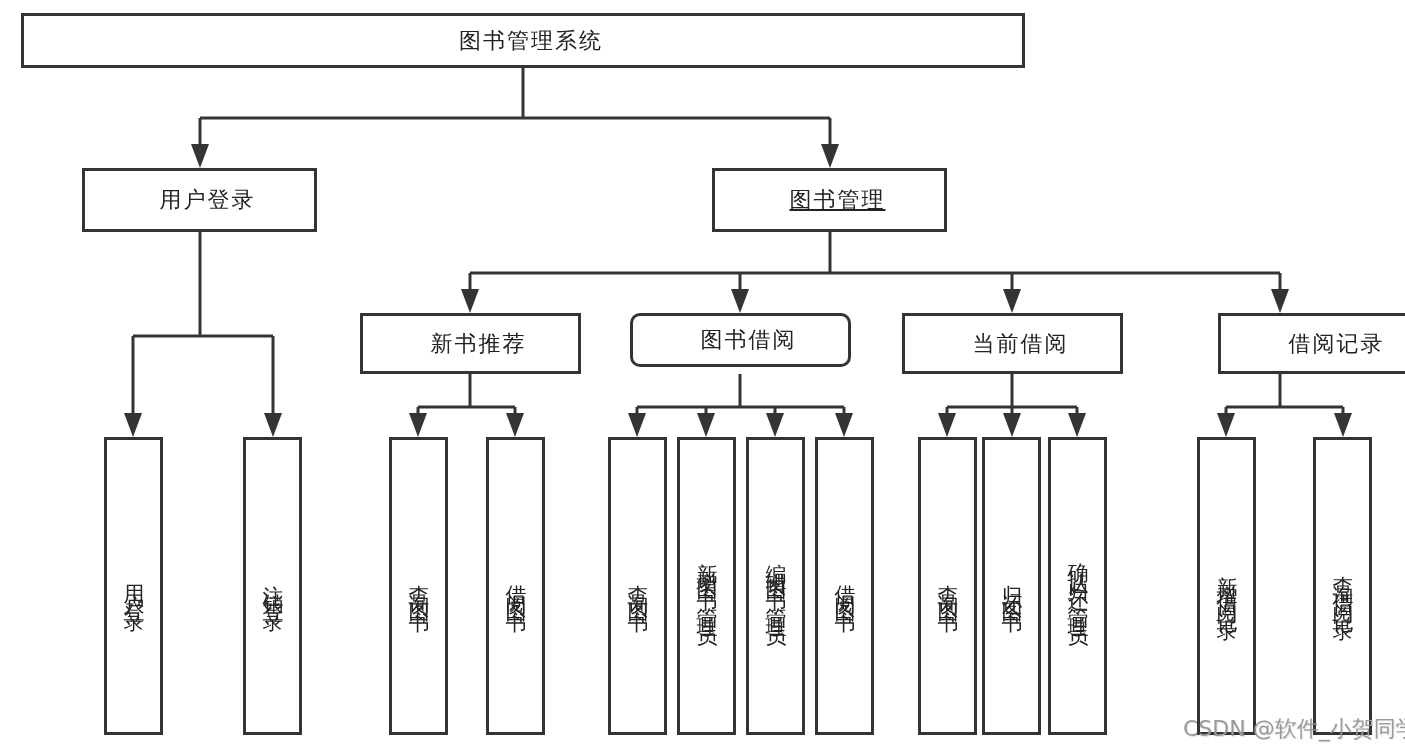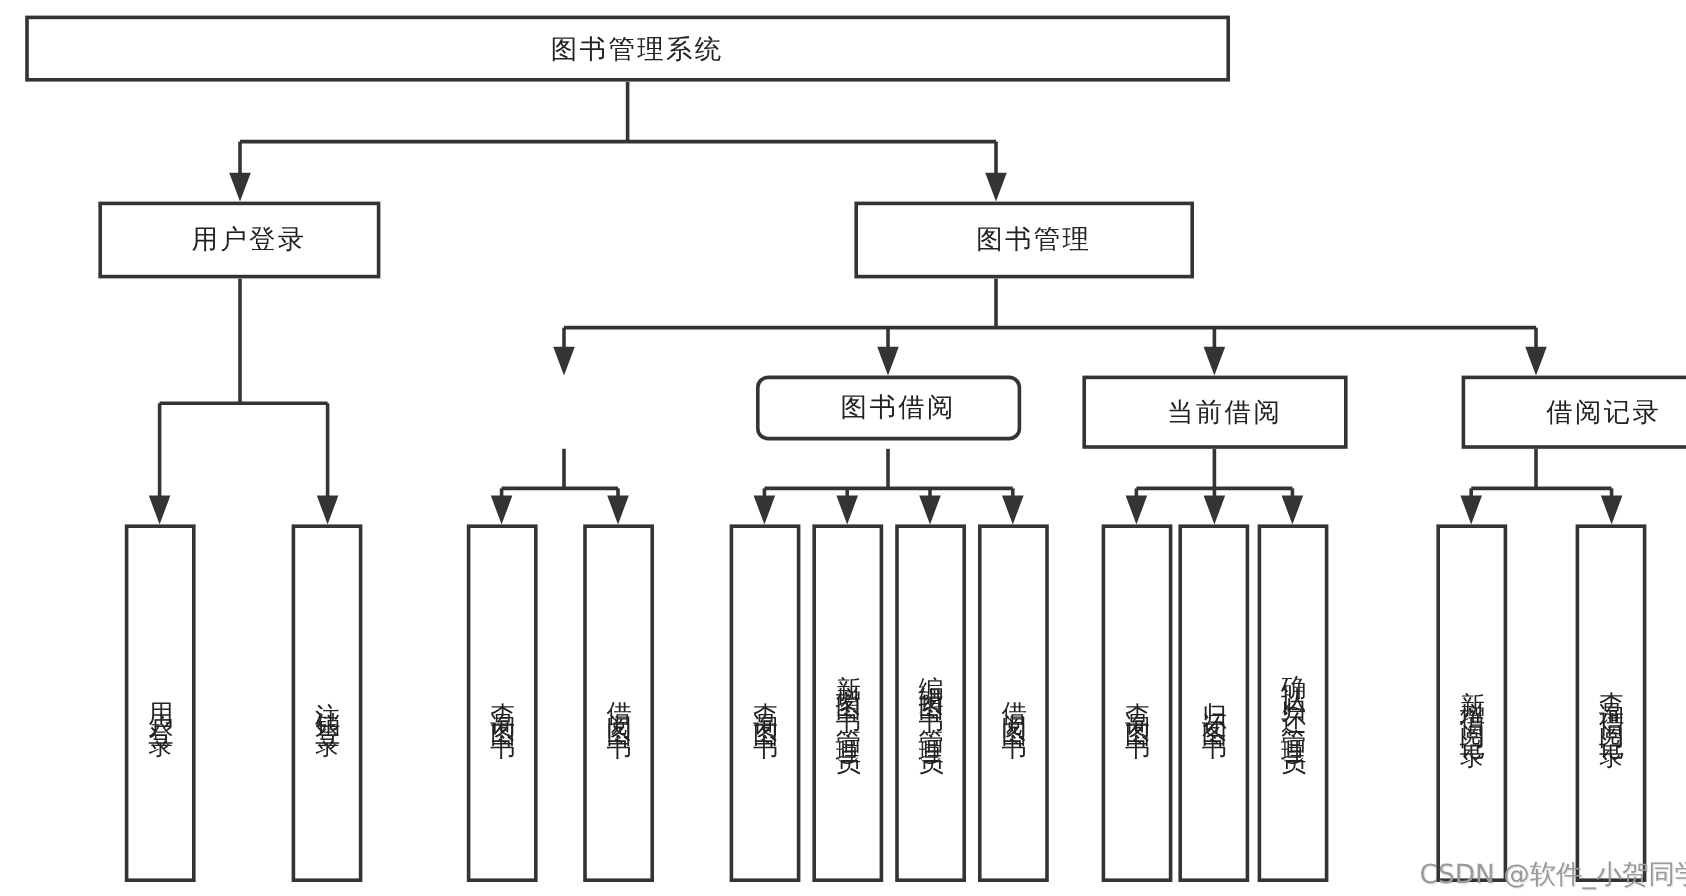--- a/index.html
+++ b/index.html
@@ -24,21 +24,21 @@
   .v-node .vtext {
     writing-mode:vertical-rl;
     text-orientation:mixed;
     letter-spacing:9px;
     line-height:1;
     white-space:nowrap;
   }
   
   .n-root   { left:21px;   top:13px;  width:1004px; height:55px; }
   .n-login  { left:82px;   top:168px; width:235px;  height:64px; }
-  .n-mgmt   { left:712px;  top:168px; width:283px;  height:64px; }
+  .n-mgmt   { left:712px;  top:168px; width:235px;  height:64px;text-decoration:underline; }
   .n-l3a    { left:360px;  top:313px; width:221px;  height:61px; }
   .n-l3b    { left:630px;  top:313px; width:221px;  height:54px;border-radius:10px; }
   .n-l3c    { left:902px;  top:313px; width:221px;  height:61px;text-align:right; }
   .n-l3d    { left:1170px; top:313px; width:221px;  height:61px;margin-left:48px; }
   .leaf     { top:437px; width:59px; height:298px; }
   .lf1  { left:104px; }  .lf2  { left:243px; }
   .lf3  { left:389px; }  .lf4  { left:486px; }
   .lf5  { left:608px; }  .lf6  { left:677px; }
   .lf7  { left:746px; }  .lf8  { left:815px; }
   .lf9  { left:918px; }  .lf10 { left:982px; }
@@ -133,20 +133,23 @@
     <span>图书管理系统</span>
   </div>
 
   <div class="node h-node n-login">
     <span>用户登录</span>
   </div>
   <div class="node h-node n-mgmt">
     <span>图书管理</span>
   </div>
 
+  <div class="node h-node n-l3a">
+    <span>新书推荐</span>
+  </div>
   <div class="node h-node n-l3b">
     <span>图书借阅</span>
   </div>
   <div class="node h-node n-l3c">
     <span>当前借阅</span>
   </div>
   <div class="node h-node n-l3d">
     <span>借阅记录</span>
   </div>
 

